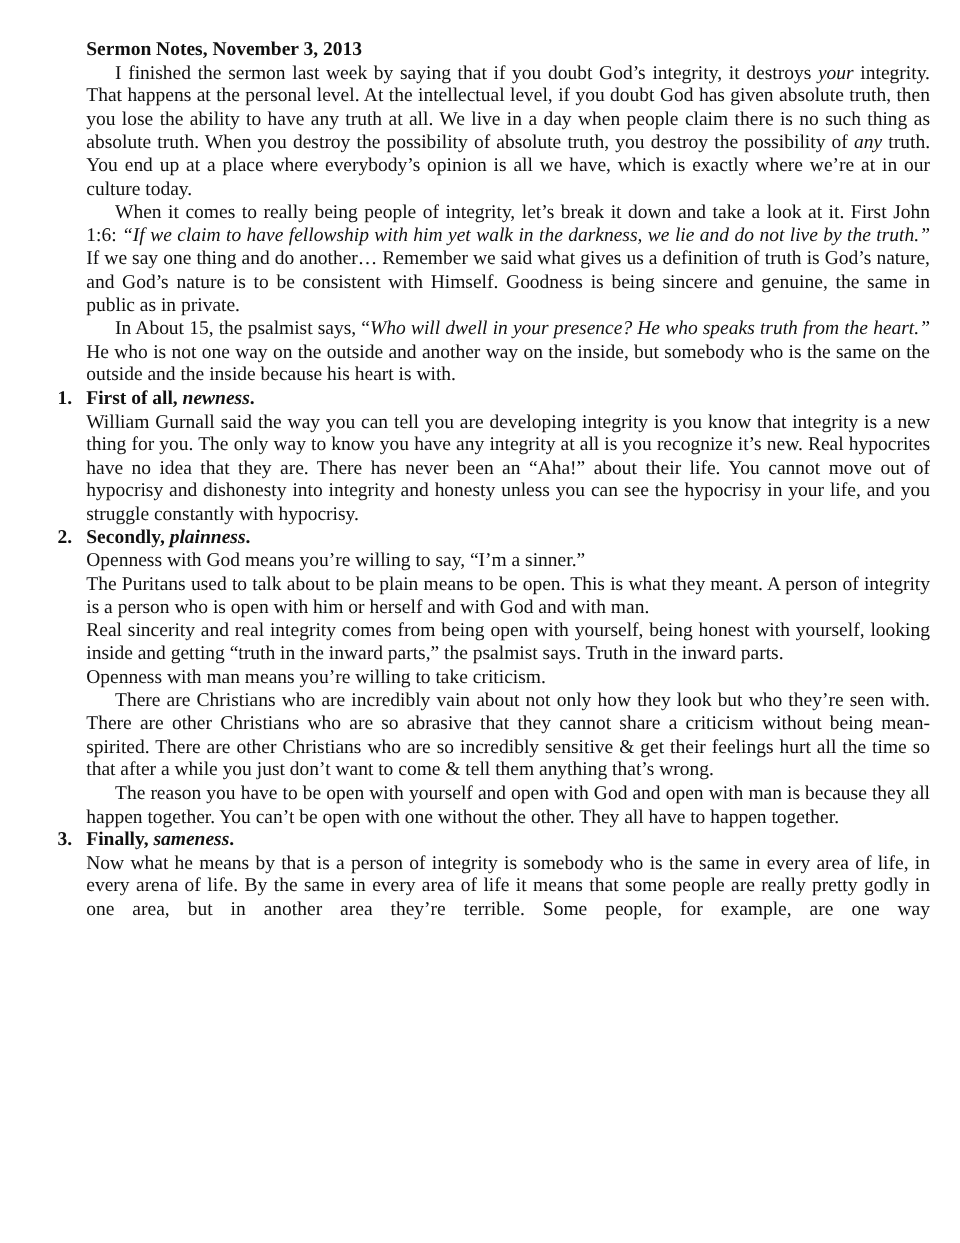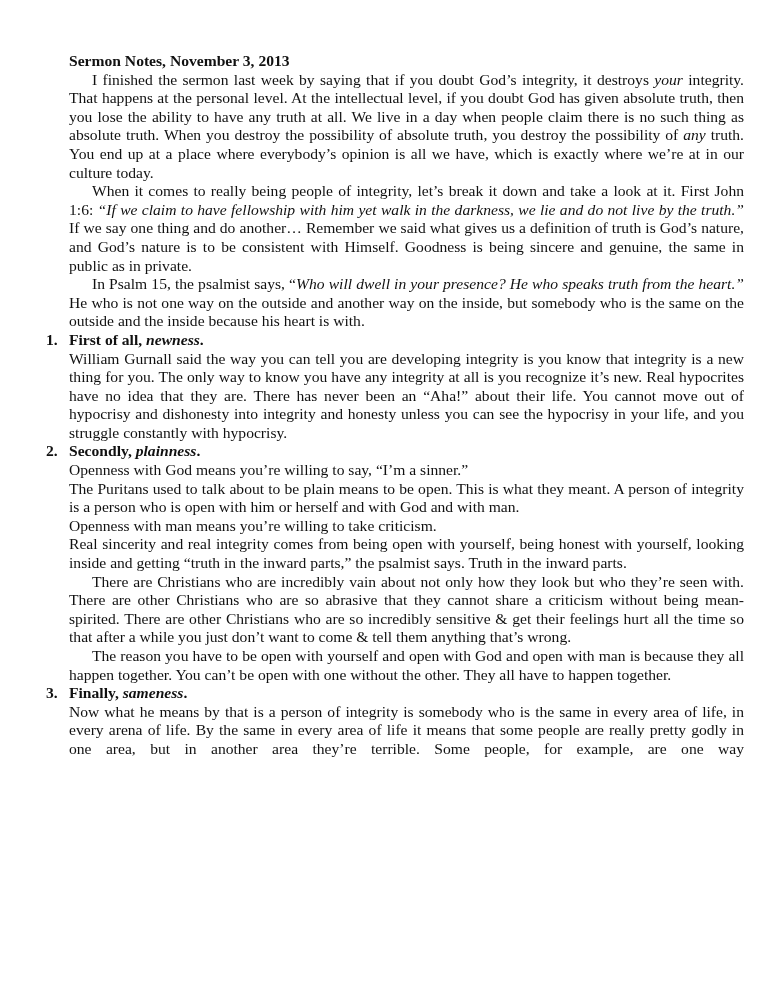--- a/index.html
+++ b/index.html
@@ -11,21 +11,21 @@
     width: 768px;
     height: 994px;
     overflow: hidden;
     position: relative;
     font-family: "Liberation Serif", "DejaVu Serif", serif;
     color: #111111;
   }
   .page {
     position: absolute;
     left: 69px;
-    top: 52px;
+    top: 31px;
     width: 675px;
     font-size: 15.6px;
     line-height: 18.6px;
   }
   .heading {
     font-weight: bold;
     margin: 0;
   }
   .heading + .body-start { margin-top: 7px; }
   p {
@@ -53,38 +53,38 @@
 <body>
 
 <div class="page">
   <div class="heading">Sermon Notes, November 3, 2013</div>
 
 
   <p class="indent"><span>I finished the sermon last week by saying that if you doubt God’s integrity, it destroys </span><em>your</em><span> integrity. That happens at the personal level. At the intellectual level, if you doubt God has given absolute truth, then you lose the ability to have any truth at all.  We live in a day when people claim there is no such thing as absolute truth. When you destroy the possibility of absolute truth, you destroy the possibility of </span><em>any</em><span> truth. You end up at a place where everybody’s opinion is all we have, which is exactly where we’re at in our culture today.</span></p>
 
   <p class="indent"><span>When it comes to really being people of integrity, let’s break it down and take a look at it. First John 1:6: </span><em>“If we claim to have fellowship with him yet walk in the darkness, we lie and do not live by the truth.”</em><span> If we say one thing and do another… Remember we said what gives us a definition of truth is God’s nature, and God’s nature is to be consistent with Himself. Goodness is being sincere and genuine, the same in public as in private.</span></p>
 
-  <p class="indent"><span>In Psalm 15, the psalmist says, “</span><em>Who will dwell in your presence? He who speaks truth from the heart.”</em><span> He who is not one way on the outside and another way on the inside, but somebody who is the same on the outside and the inside because his heart is with.</span></p>
+  <p class="indent"><span>In About 15, the psalmist says, “</span><em>Who will dwell in your presence? He who speaks truth from the heart.”</em><span> He who is not one way on the outside and another way on the inside, but somebody who is the same on the outside and the inside because his heart is with.</span></p>
 
 
   <div class="list-item">
     <div class="list-head">
       <span class="list-num">1.</span><span>First of all, </span><em>newness</em><span>.</span>
     </div>
     <p>William Gurnall said the way you can tell you are developing integrity is you know that integrity is a new thing for you.  The only way to know you have any integrity at all is you recognize it’s new. Real hypocrites have no idea that they are. There has never been an “Aha!” about their life. You cannot move out of hypocrisy and dishonesty into integrity and honesty unless you can see the hypocrisy in your life, and you struggle constantly with hypocrisy.</p>
   </div>
 
   <div class="list-item">
     <div class="list-head">
       <span class="list-num">2.</span><span>Secondly, </span><em>plainness</em><span>.</span>
     </div>
     <p>Openness with God means you’re willing to say, “I’m a sinner.”</p>
     <p>The Puritans used to talk about to be plain means to be open. This is what they meant. A person of integrity is a person who is open with him or herself and with God and with man.</p>
+    <p>Real sincerity and real integrity comes from being open with yourself, being honest with yourself, looking inside and getting “truth in the inward parts,” the psalmist says. Truth in the inward parts.</p>
     <p>Openness with man means you’re willing to take criticism.</p>
-    <p>Real sincerity and real integrity comes from being open with yourself, being honest with yourself, looking inside and getting “truth in the inward parts,” the psalmist says. Truth in the inward parts.</p>
     <p class="indent">There are Christians who are incredibly vain about not only how they look but who they’re seen with. There are other Christians who are so abrasive that they cannot share a criticism without being mean-spirited. There are other Christians who are so incredibly sensitive &amp; get their feelings hurt all the time so that after a while you just don’t want to come &amp; tell them anything that’s wrong.</p>
     <p class="indent">The reason you have to be open with yourself and open with God and open with man is because they all happen together. You can’t be open with one without the other. They all have to happen together.</p>
   </div>
 
   <div class="list-item">
     <div class="list-head">
       <span class="list-num">3.</span><span>Finally, </span><em>sameness</em><span>.</span>
     </div>
     <p style="text-align-last: justify;">Now what he means by that is a person of integrity is somebody who is the same in every area of life, in every arena of life. By the same in every area of life it means that some people are really pretty godly in one area, but in another area they’re terrible. Some people, for example, are one way</p>
   </div>

